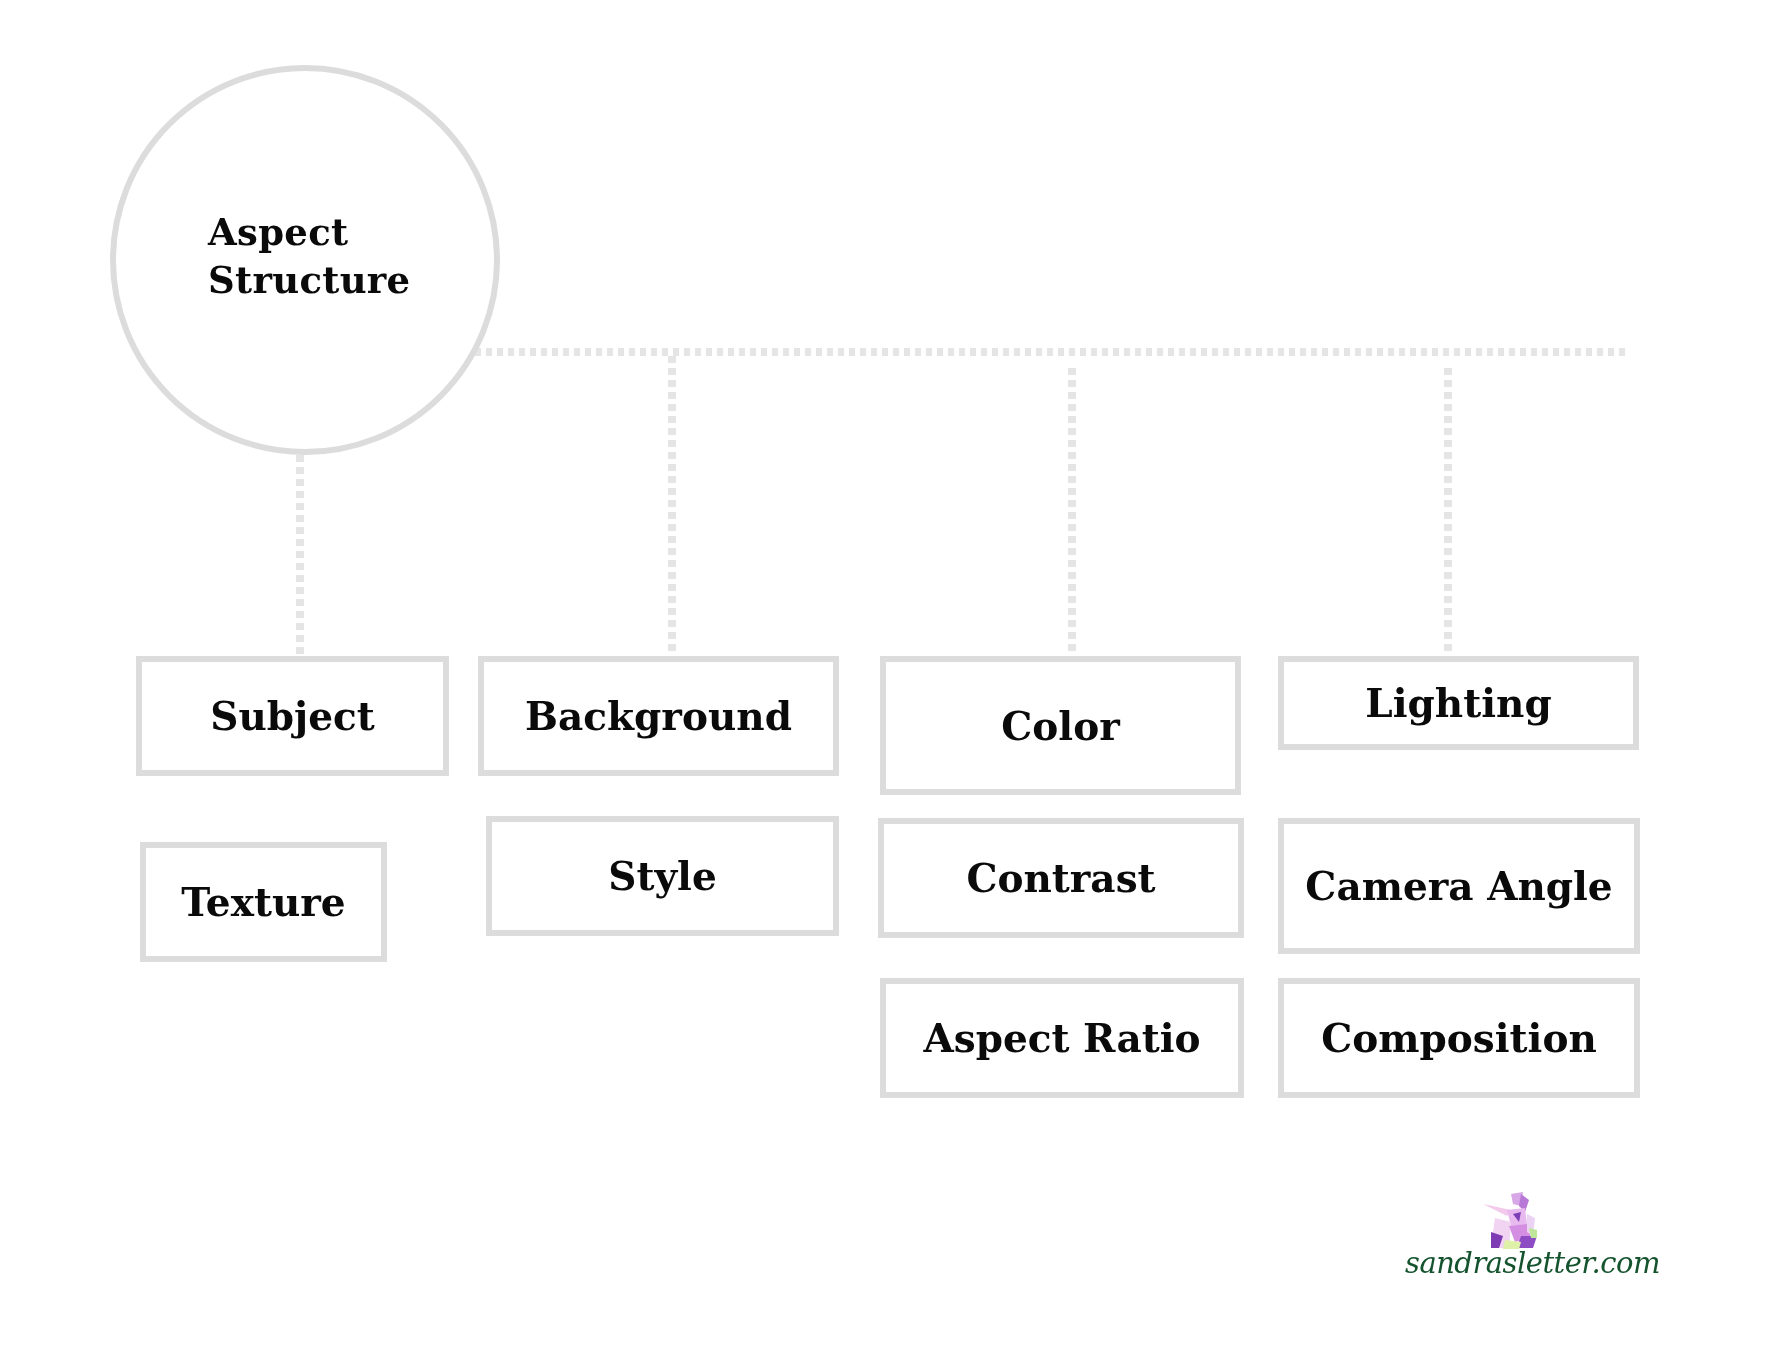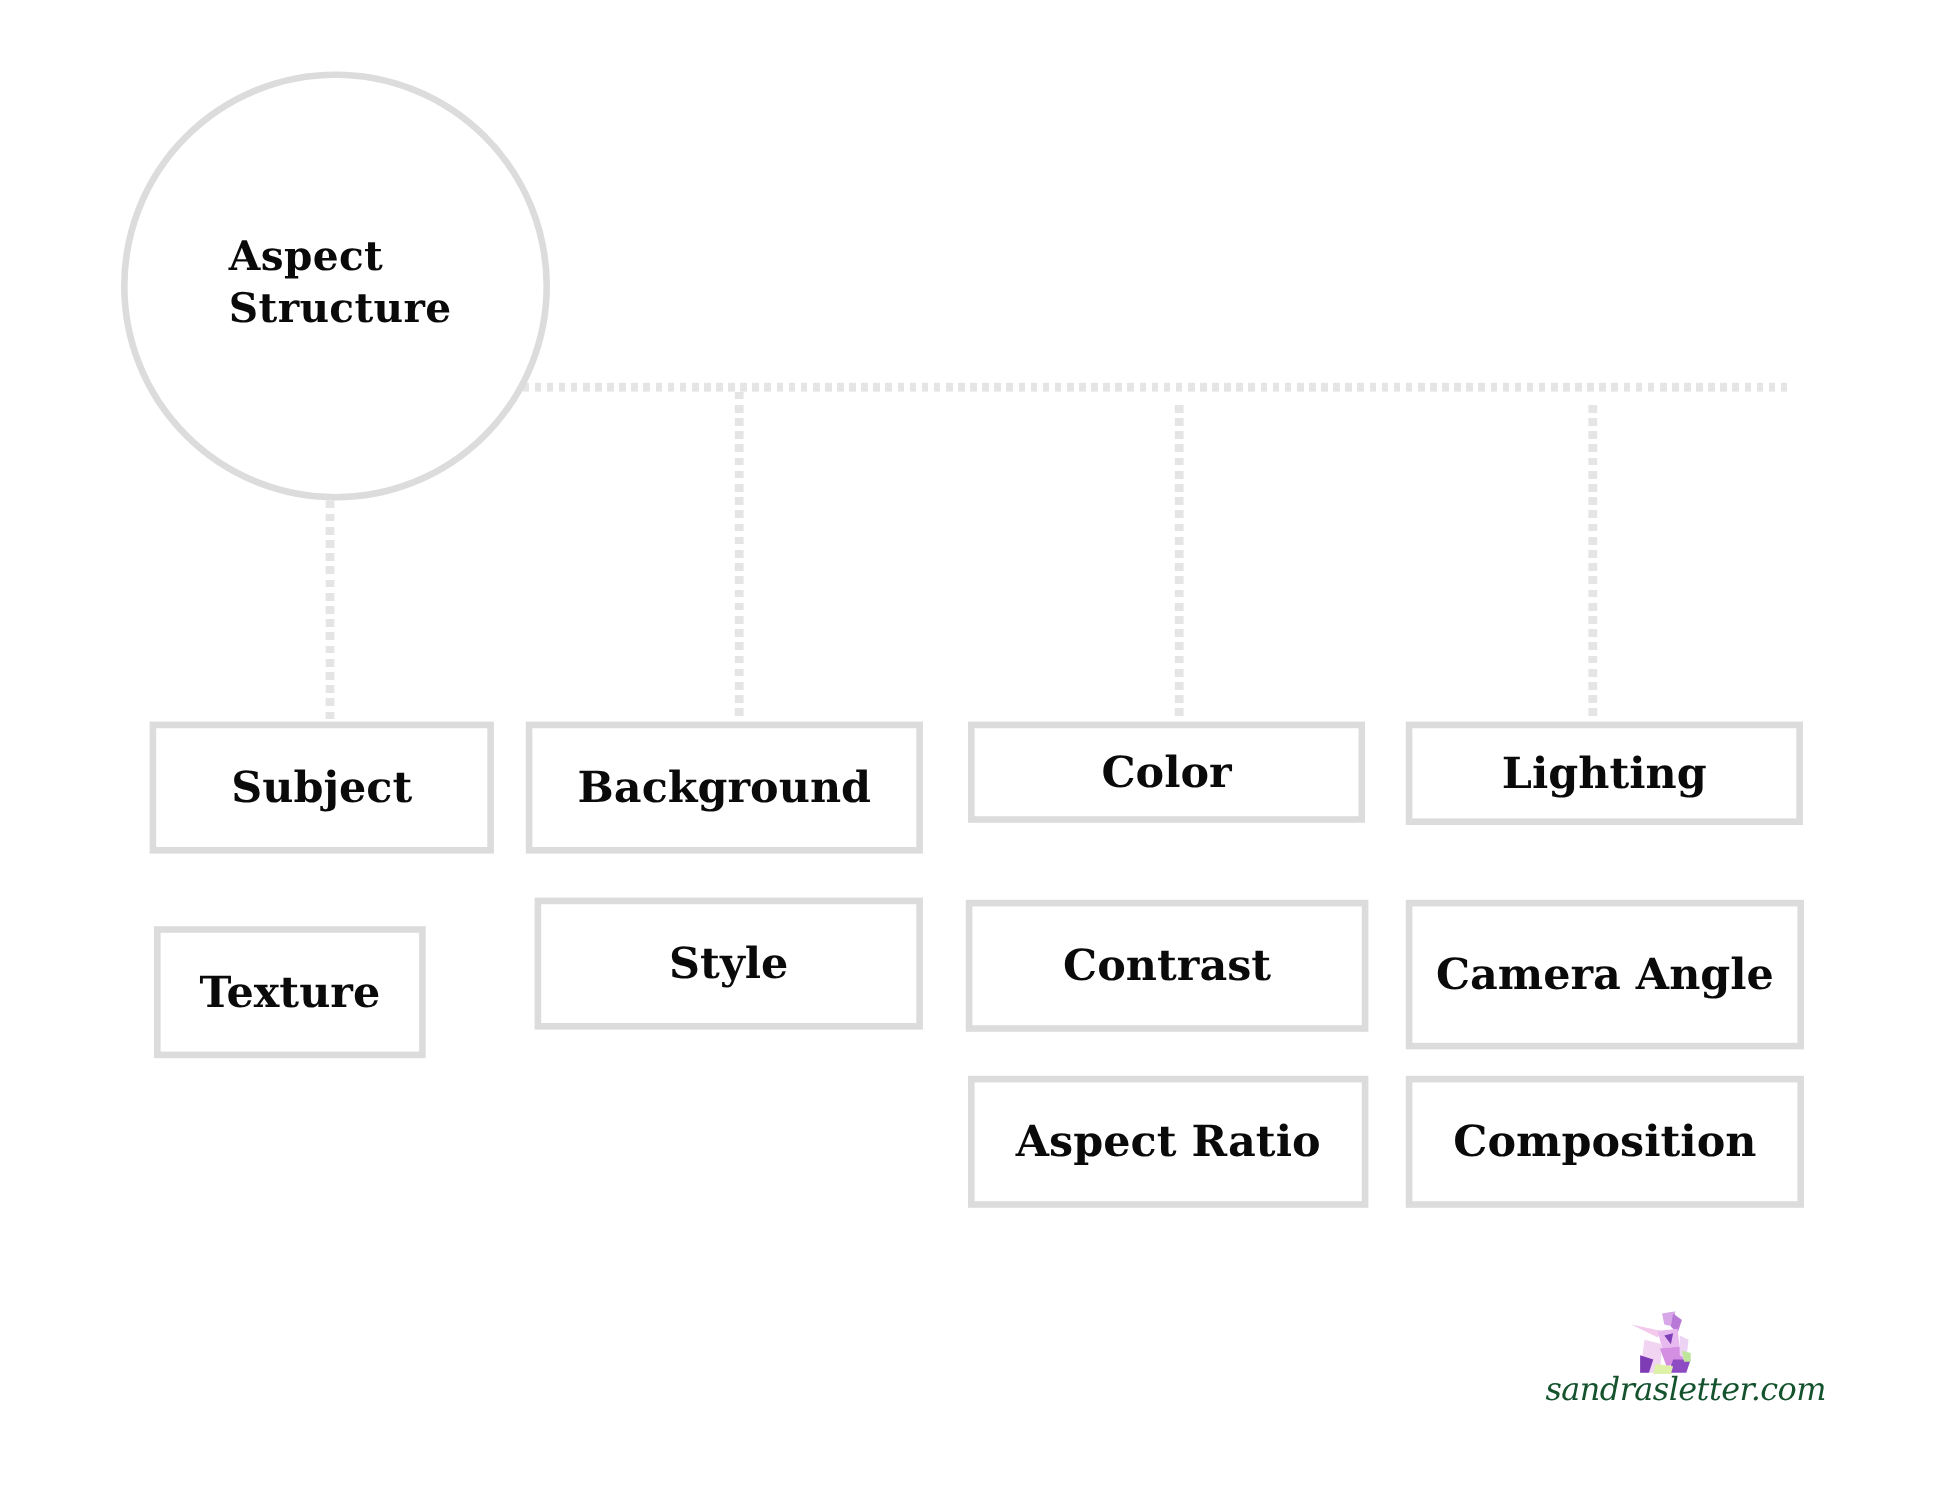--- a/index.html
+++ b/index.html
@@ -118,21 +118,21 @@
   <span>Texture</span>
 </div>
 
 <div class="node" style="left:478px; top:656px; width:361px; height:120px;">
   <span>Background</span>
 </div>
 <div class="node" style="left:486px; top:816px; width:353px; height:120px;">
   <span>Style</span>
 </div>
 
-<div class="node" style="left:880px; top:656px; width:361px; height:92px;">
+<div class="node" style="left:880px; top:656px; width:361px; height:139px;">
   <span>Color</span>
 </div>
 <div class="node" style="left:878px; top:818px; width:366px; height:120px;">
   <span>Contrast</span>
 </div>
 <div class="node" style="left:880px; top:978px; width:364px; height:120px;">
   <span>Aspect Ratio</span>
 </div>
 
 <div class="node" style="left:1278px; top:656px; width:361px; height:94px;">

